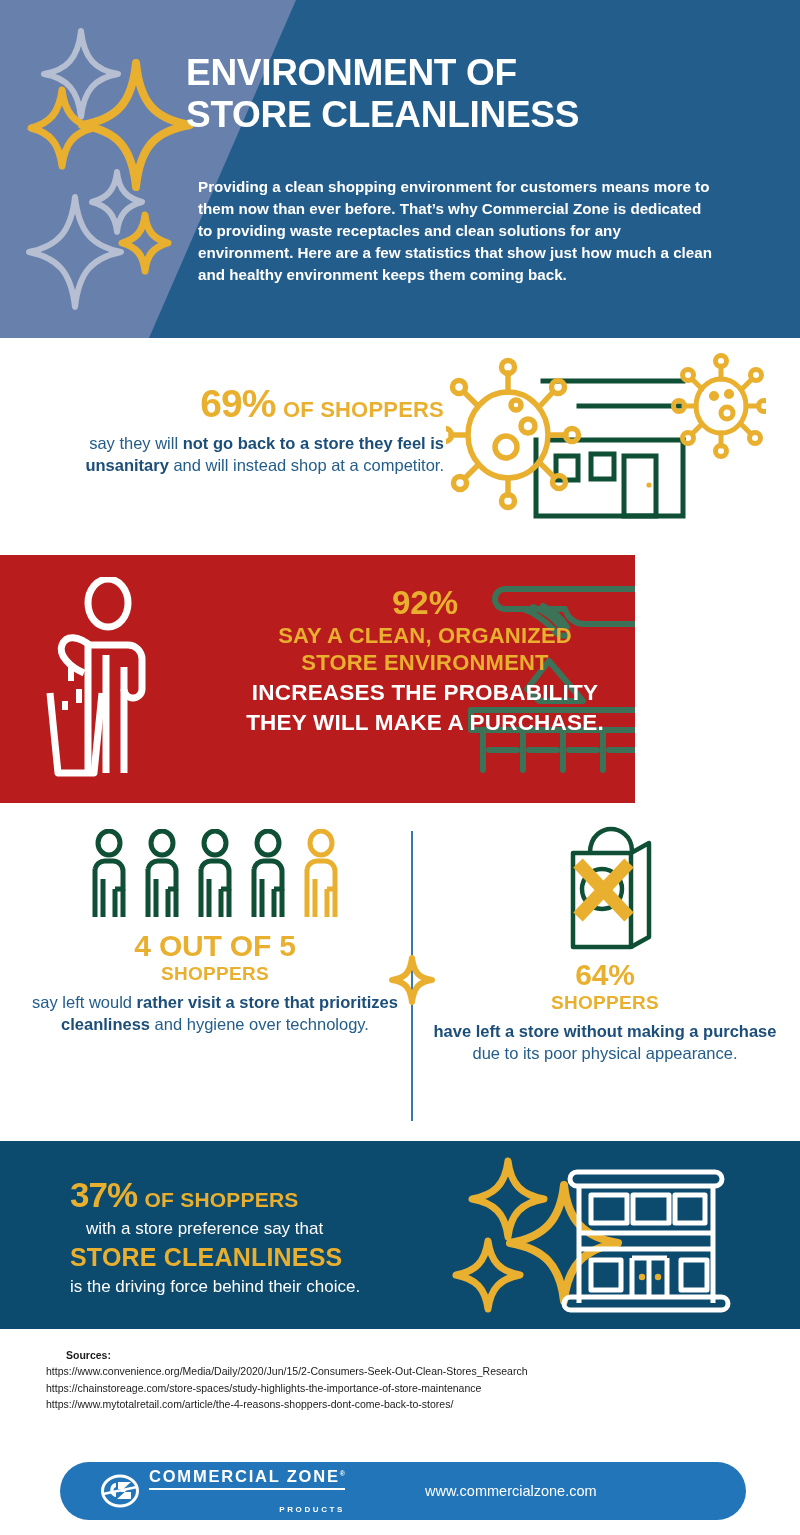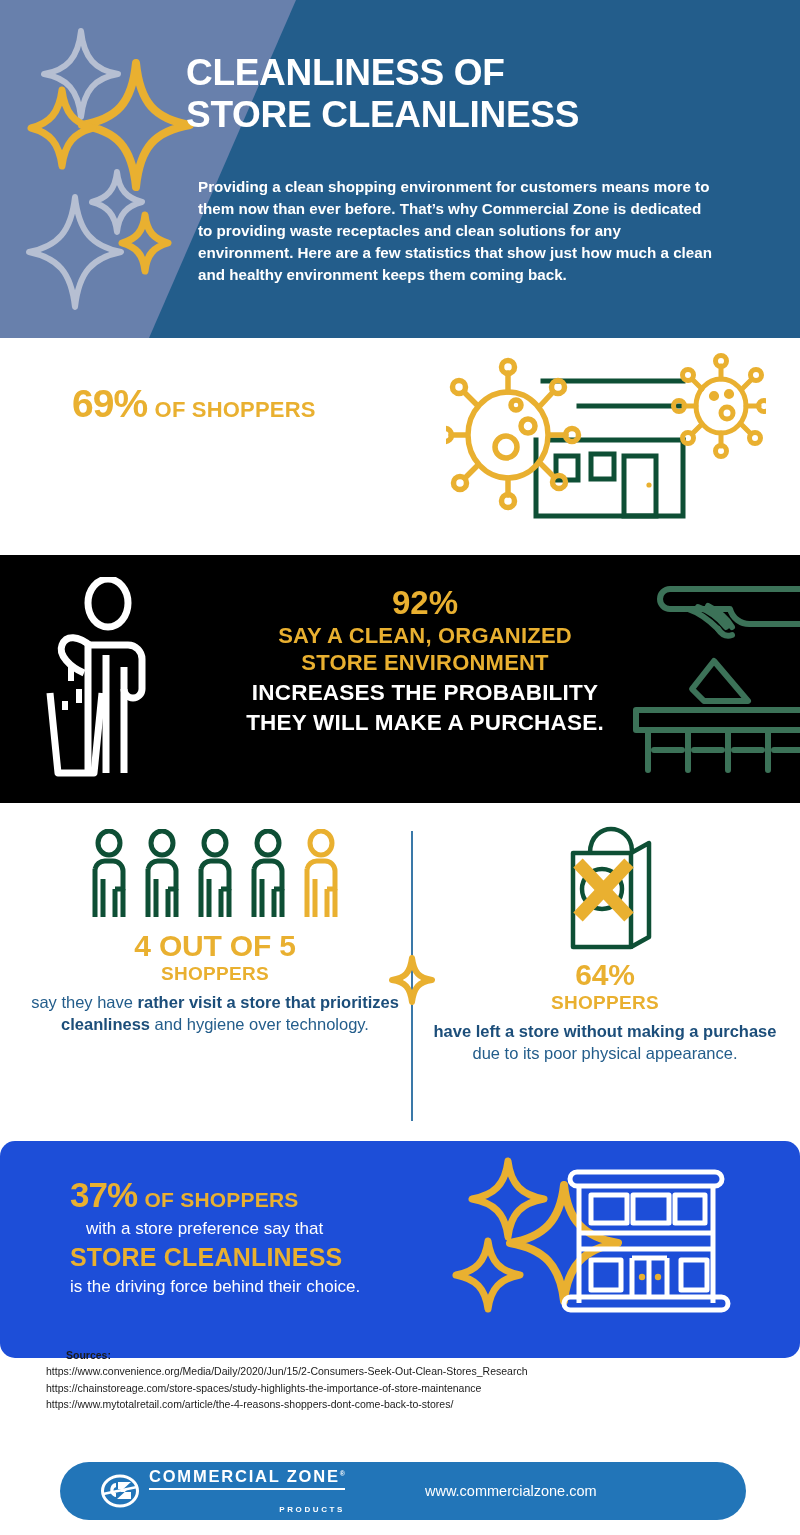--- a/index.html
+++ b/index.html
@@ -27,34 +27,34 @@
     letter-spacing:-0.3px;
   }
   .hdr-title .l2 { display:block; }
   .hdr-body {
     position:absolute; left:198px; top:176px; width:520px;
     color:#ffffff; font-size:15.2px; line-height:1.45; font-weight:600;
   }
 
   
   .sec-white1 { position:absolute; left:0; top:338px; width:800px; height:217px; background:#ffffff; }
-  .s1-text { position:absolute; left:72px; top:46px; width:360px; }
+  .s1-text { position:absolute; left:84px; top:46px; width:360px;text-align:right; }
   .s1-head { font-size:27px; font-weight:bold; color:#E9B030; line-height:1; }
   .s1-head .pct { font-size:39px; letter-spacing:-1px; }
   .s1-head .lbl { font-size:22px; letter-spacing:0.2px; }
   .s1-body {
     margin-top:10px; font-size:16.5px; line-height:1.32; color:#235D8B; font-weight:500;
   }
   .s1-body b { font-weight:bold; color:#1C4E7A; }
   .s1-art { position:absolute; left:446px; top:10px; }
 
   
   .sec-green1 {
-    position:absolute; left:0; top:555px; width:800px; height:248px;
-    background:#000000; overflow:hidden;
+    position:absolute; left:0; top:555px; width:635px; height:248px;
+    background:#b91c1c; overflow:hidden;
   }
   .s2-icon { position:absolute; left:36px; top:22px; }
   .s2-art { position:absolute; right:-6px; top:22px; opacity:1; }
   .s2-text {
     position:absolute; left:200px; top:30px; width:450px; text-align:center;
   }
   .s2-pct { font-size:33px; font-weight:bold; color:#E9B030; line-height:1.12; }
   .s2-gold { font-size:22px; font-weight:bold; color:#E9B030; line-height:1.25; letter-spacing:0.2px; }
   .s2-white { font-size:22.5px; font-weight:bold; color:#ffffff; line-height:1.25; letter-spacing:0.2px; margin-top:2px;}
 
@@ -65,22 +65,22 @@
   .col-left { position:absolute; left:30px; top:26px; width:370px; text-align:center; }
   .col-right { position:absolute; left:425px; top:22px; width:360px; text-align:center; }
   .people-row { display:flex; justify-content:center; gap:9px; margin-bottom:6px; }
   .c-big { font-size:30px; font-weight:bold; color:#E9B030; line-height:1.05; letter-spacing:-0.2px; }
   .c-sub { font-size:19px; font-weight:bold; color:#E9B030; line-height:1.25; letter-spacing:0.3px; }
   .c-body { margin-top:7px; font-size:16.5px; line-height:1.33; color:#235D8B; font-weight:500; }
   .c-body b { font-weight:bold; color:#1C4E7A; }
 
   
   .sec-green2 {
-    position:absolute; left:0; top:1141px; width:800px; height:217px;
-    background:#1d4ed8; overflow:hidden;border-radius:15px;
+    position:absolute; left:0; top:1141px; width:800px; height:188px;
+    background:#0c4a6e; overflow:hidden;
   }
   .s4-text { position:absolute; left:70px; top:36px; width:400px; }
   .s4-l1 { font-size:27px; font-weight:bold; color:#E9B030; line-height:1; }
   .s4-l1 .pct { font-size:35px; letter-spacing:-1px; }
   .s4-l1 .lbl { font-size:21px; letter-spacing:0.2px; }
   .s4-l2 { font-size:17px; color:#ffffff; font-weight:500; margin-top:7px; line-height:1.2;margin-left:16px;}
   .s4-l3 { font-size:25px; font-weight:bold; color:#E9B030; letter-spacing:0.2px; margin-top:4px; line-height:1.15;}
   .s4-l4 { font-size:17px; color:#ffffff; font-weight:500; margin-top:5px; line-height:1.2;}
   .s4-art { position:absolute; left:452px; top:16px; }
 
@@ -126,31 +126,34 @@
     <path d="M62 90 C65 113 74 123 93 128 C74 133 65 143 62 166 C59 143 50 133 31 128 C50 123 59 113 62 90 Z" fill="none" stroke="#E9B030" stroke-width="7" stroke-linejoin="round"></path>
 
     <path d="M117 172 C119 190 127 198 142 202 C127 206 119 214 117 232 C115 214 107 206 92 202 C107 198 115 190 117 172 Z" fill="none" stroke="#B6BFD2" stroke-width="6" stroke-linejoin="round"></path>
 
     <path d="M75 197 C79 232 92 246 121 252 C92 258 79 272 75 307 C71 272 58 258 29 252 C58 246 71 232 75 197 Z" fill="none" stroke="#B6BFD2" stroke-width="6" stroke-linejoin="round"></path>
 
     <path d="M145 215 C147 232 154 239 168 243 C154 247 147 254 145 271 C143 254 136 247 122 243 C136 239 143 232 145 215 Z" fill="none" stroke="#E9B030" stroke-width="7" stroke-linejoin="round"></path>
   </svg>
 
   <div class="hdr-title">
-    <span>CLEANLINESS OF</span>
+    <span>ENVIRONMENT OF</span>
     <span class="l2">STORE CLEANLINESS</span>
   </div>
   <div class="hdr-body">Providing a clean shopping environment for customers means more to them now than ever before. That’s why Commercial Zone is dedicated to providing waste receptacles and clean solutions for any environment. Here are a few statistics that show just how much a clean and healthy environment keeps them coming back.</div>
 </div>
 
 <div class="sec-white1">
   <div class="s1-text">
     <div class="s1-head">
       <span class="pct">69%</span>
       <span class="lbl">OF SHOPPERS</span>
+    </div>
+    <div class="s1-body">
+      <span>say they will </span><b>not go back to a store they feel is unsanitary</b><span> and will instead shop at a competitor.</span>
     </div>
   </div>
 
   <svg class="s1-art" width="320" height="190" viewBox="0 0 320 190">
     <g stroke="#0E4F35" stroke-width="5" fill="none" stroke-linecap="square">
       <line x1="97" y1="33" x2="237" y2="33"></line>
       <line x1="133" y1="58" x2="237" y2="58"></line>
       <line x1="103" y1="92" x2="237" y2="92"></line>
       <path d="M90 92 L90 168 L237 168 L237 92"></path>
       <rect x="110" y="108" width="22" height="24"></rect>
@@ -290,21 +293,21 @@
           <ellipse cx="22" cy="14" rx="11" ry="12"></ellipse>
           <path d="M8 40 A10 10 0 0 1 18 32 L26 32 A10 10 0 0 1 36 42 L36 60 L28 60"></path>
           <path d="M8 40 L8 58"></path>
           <path d="M8 58 L8 88 M16 50 L16 88 M28 60 L28 88 M36 60 L36 88"></path>
         </g>
       </svg>
     </div>
     <div class="c-big">4 OUT OF 5</div>
     <div class="c-sub">SHOPPERS</div>
     <div class="c-body">
-      <span>say they have </span><b>rather visit a store that prioritizes cleanliness</b><span> and hygiene over technology.</span>
+      <span>say left would </span><b>rather visit a store that prioritizes cleanliness</b><span> and hygiene over technology.</span>
     </div>
   </div>
 
   <div class="col-right">
     <svg width="120" height="130" viewBox="0 0 120 130">
       <g stroke="#0E4F35" stroke-width="4.5" fill="none" stroke-linejoin="round">
         <path d="M28 28 L86 28 L86 122 L28 122 Z"></path>
         <path d="M86 28 L104 18 L104 112 L86 122"></path>
         <path d="M45 28 C45 10 58 4 66 4 C74 4 87 10 87 26"></path>
         <circle cx="57" cy="64" r="20"></circle>

